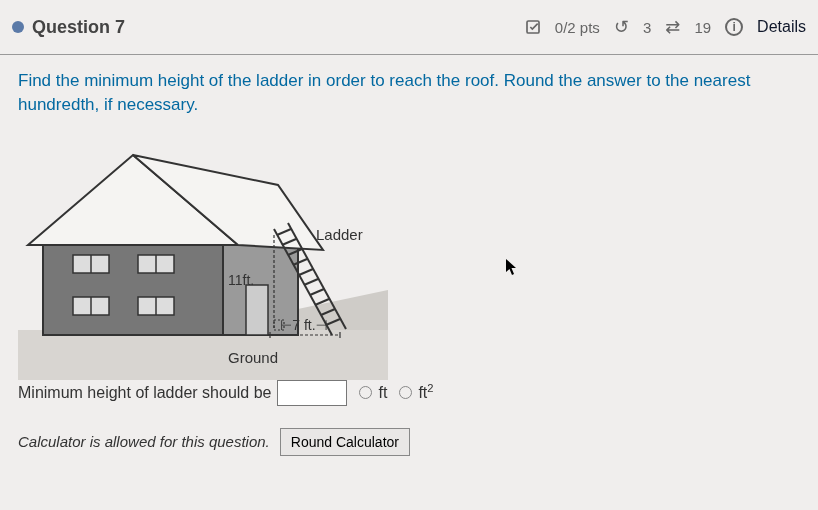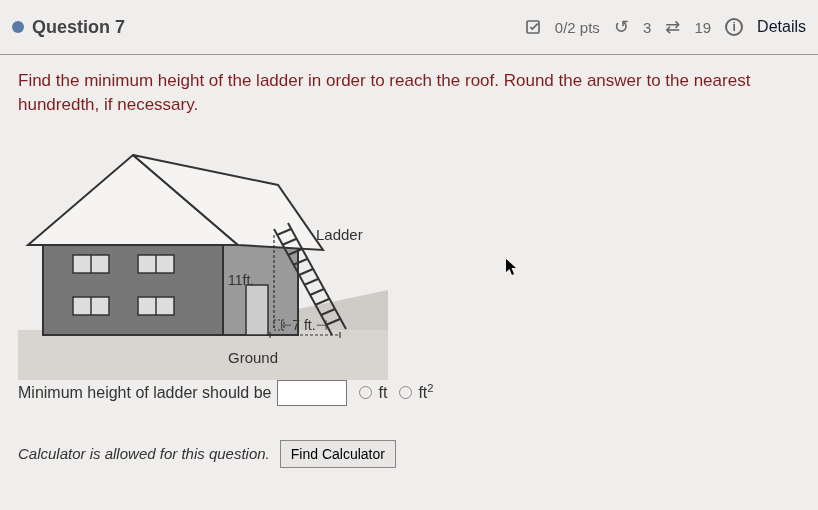--- a/index.html
+++ b/index.html
@@ -7,26 +7,26 @@
 .header{display:flex;align-items:center;justify-content:space-between;padding:16px 12px;border-bottom:1px solid #999;}
 .header-left{display:flex;align-items:center;gap:8px;}
 .dot{width:12px;height:12px;border-radius:50%;background:#5b7aa8;display:inline-block;}
 .qtitle{font-size:18px;font-weight:600;color:#444;}
 .header-right{display:flex;align-items:center;gap:14px;font-size:15px;color:#666;}
 .check-icon{width:16px;height:16px;}
 .retry-icon,.swap-icon{font-size:18px;color:#666;}
 .info-icon{width:18px;height:18px;border:2px solid #666;border-radius:50%;display:inline-flex;align-items:center;justify-content:center;font-size:12px;font-weight:bold;color:#666;}
 .details{color:#0f172a;font-size:16px;}
 .content{padding:14px 18px;}
-.prompt{font-size:17px;line-height:1.4;color:#7f1d1d;margin-bottom:18px;}
+.prompt{font-size:17px;line-height:1.4;color:#0369a1;margin-bottom:18px;}
 .diagram{width:370px;height:245px;position:relative;}
 .answer-row{display:flex;align-items:center;gap:6px;font-size:16px;}
 .answer-input{width:70px;height:26px;border:1px solid #777;background:#fff;padding:2px 4px;font-size:14px;}
 .radio{width:13px;height:13px;border:1.5px solid #888;border-radius:50%;display:inline-block;margin-left:6px;}
-.calc-row{display:flex;align-items:center;gap:10px;margin-top:34px;font-size:15px;font-style:italic;}
+.calc-row{display:flex;align-items:center;gap:10px;margin-top:22px;font-size:15px;font-style:italic;}
 .calc-btn{font-style:normal;padding:5px 10px;border:1px solid #888;background:#e9e7e6;font-size:14px;cursor:pointer;}
 .cursor{position:absolute;left:505px;top:258px;}
 sup{font-size:0.7em;}
 </style>
 </head>
 <body>
 
 <div class="header">
   <div class="header-left">
     <span class="dot"></span>
@@ -115,19 +115,19 @@
     <span>Minimum height of ladder should be</span>
     <input class="answer-input" type="text" value="" style="">
     <span class="radio"></span>
     <span>ft</span>
     <span class="radio"></span>
     <span><span>ft</span><sup>2</sup></span>
   </div>
 
   <div class="calc-row">
     <span>Calculator is allowed for this question.</span>
-    <button class="calc-btn">Find Calculator</button>
+    <button class="calc-btn">Round Calculator</button>
   </div>
 </div>
 
 <svg class="cursor" width="14" height="18" viewBox="0 0 14 18">
     <path d="M1 1 L1 14 L4.5 11 L7 17 L9 16 L6.5 10 L11 10 Z" fill="#000"></path>
   </svg>
 
 </body></html>

